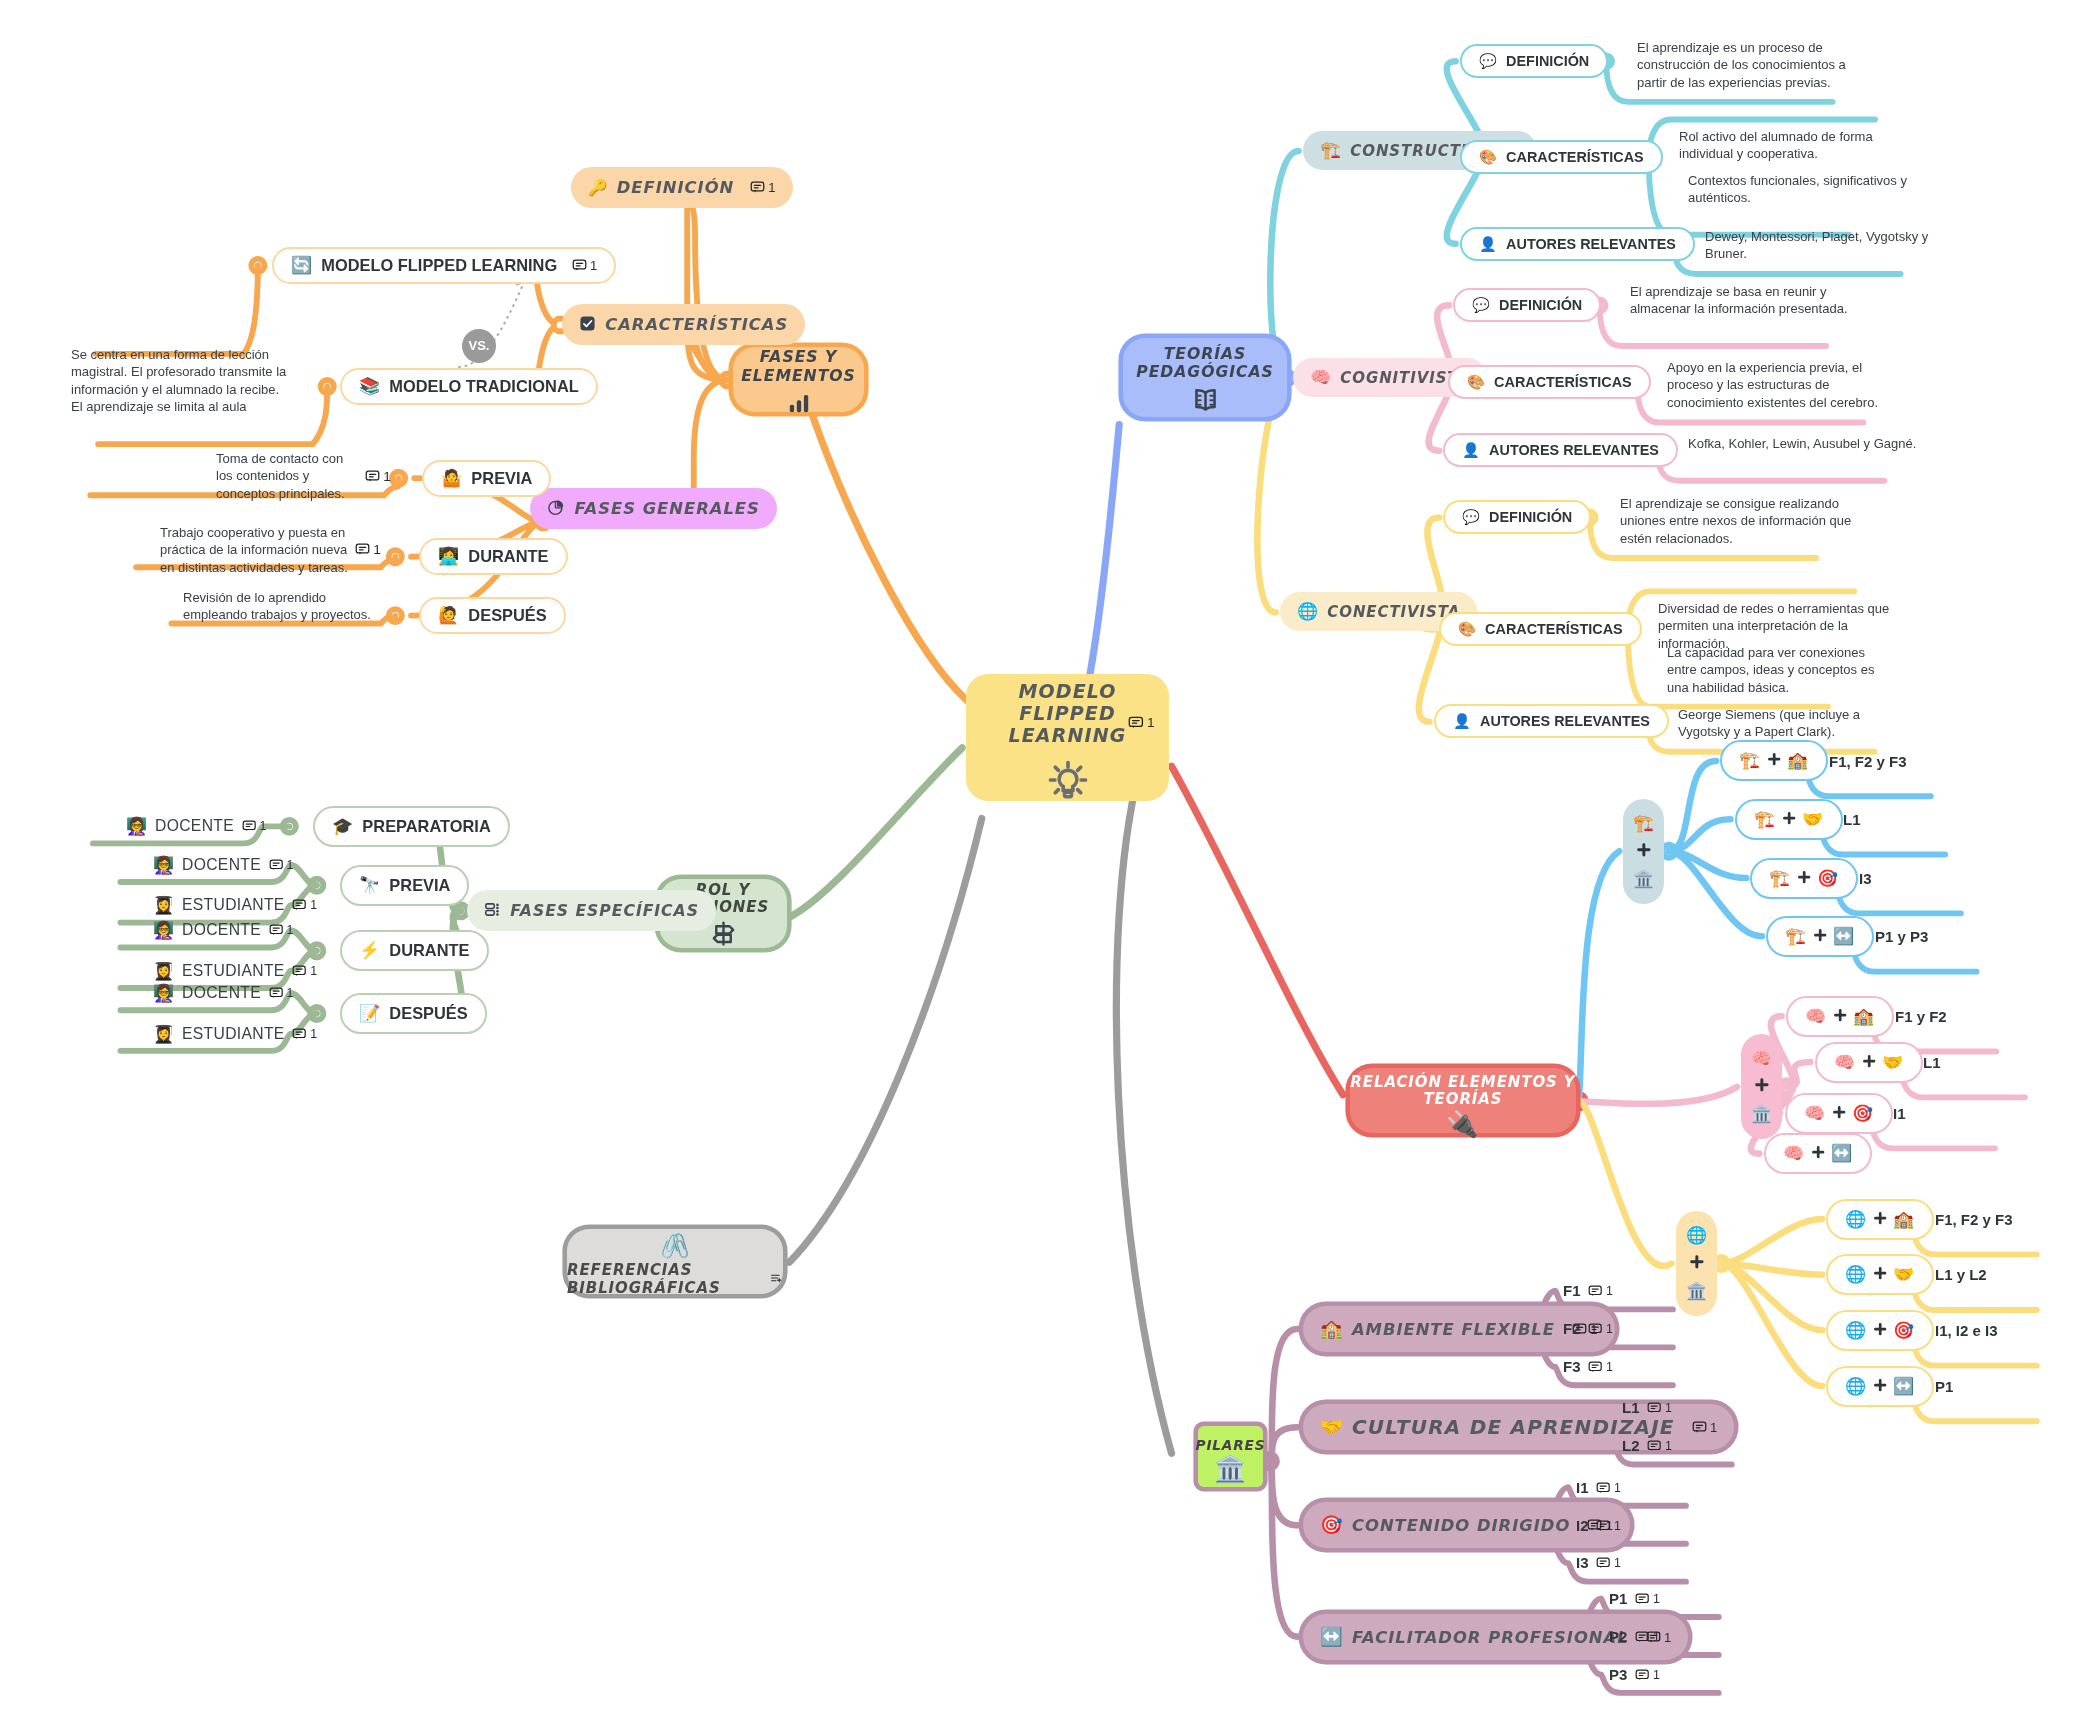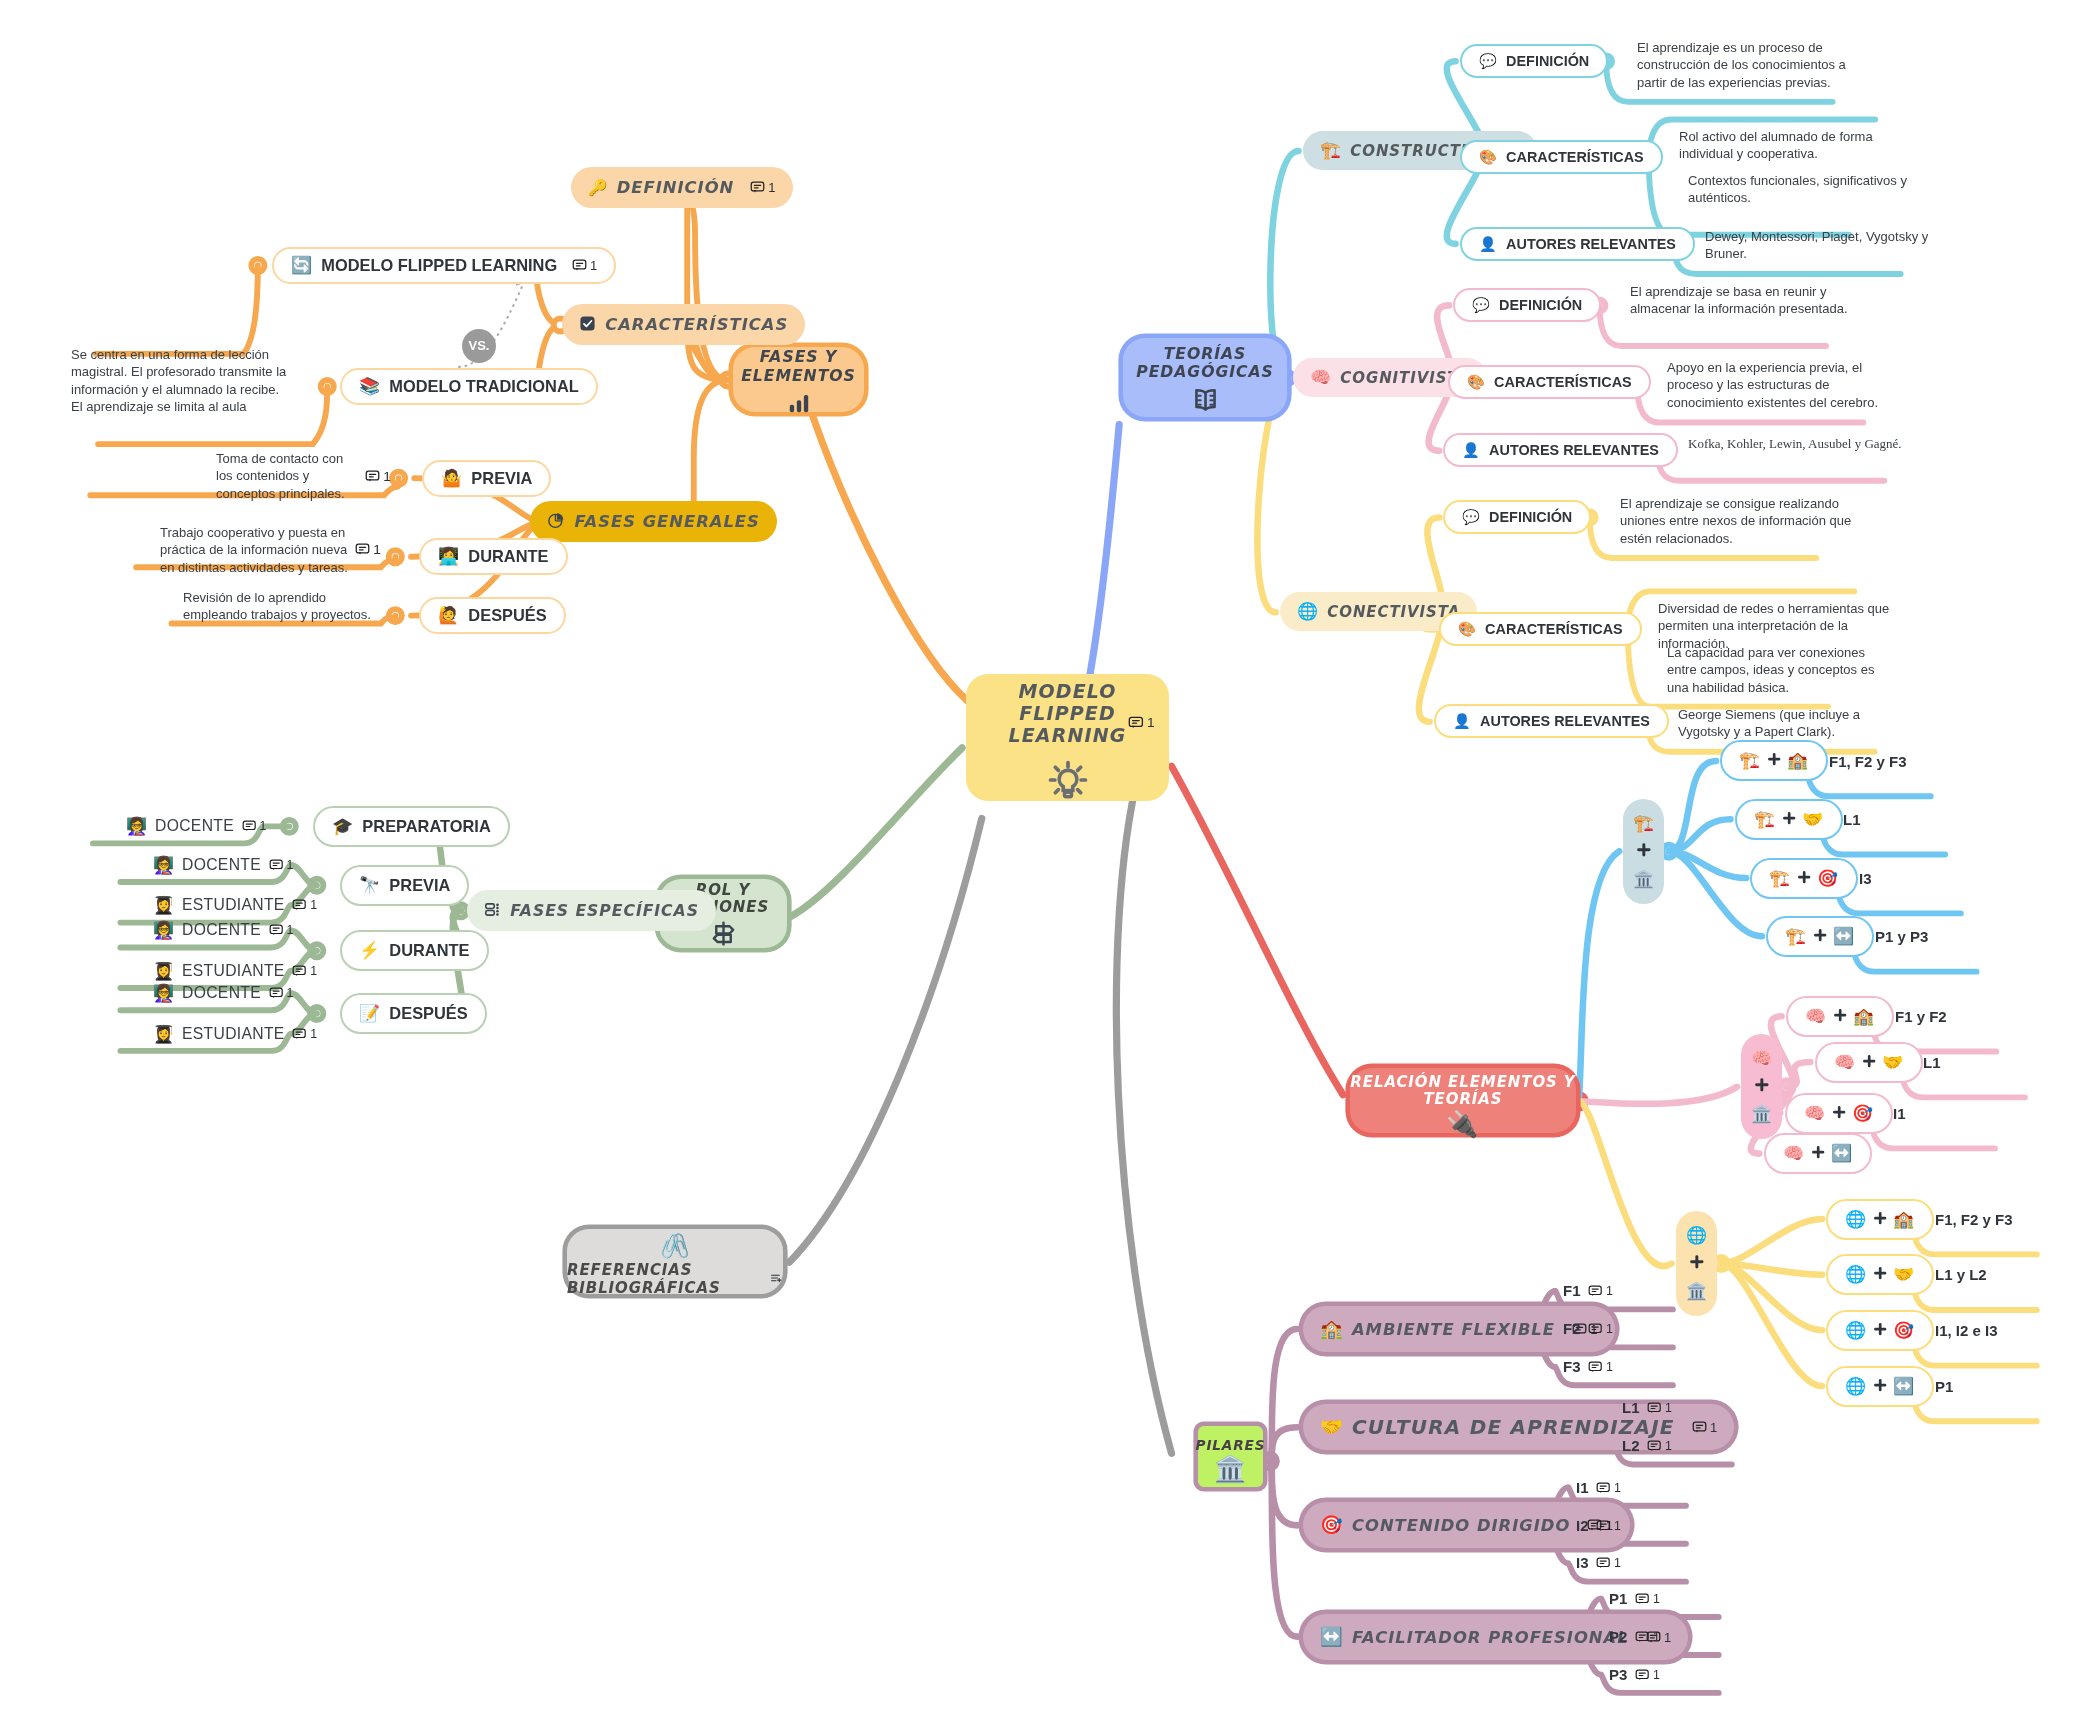--- a/index.html
+++ b/index.html
@@ -246,21 +246,21 @@
         <span>1</span>
       </span>
     </div>
     <div class="node pill" style="left: 562px; top: 304px; height: 41px; background: rgb(251, 214, 169);">
       <span class="ico" style="font-size: 17px;"><svg width="17" height="17" viewBox="0 0 48 48">
           <rect x="4" y="4" width="40" height="40" rx="10" fill="#3b444e"></rect>
           <path d="M14 25l7 7 14-15" fill="none" stroke="#fff" stroke-width="5" stroke-linecap="round" stroke-linejoin="round"></path>
         </svg></span>
       <span class="lbl hand" style="font-size: 16.4px;">CARACTERÍSTICAS</span>
     </div>
-    <div class="node pill" style="left: 530px; top: 501px; height: 41px; background: #eab308;">
+    <div class="node pill" style="left: 530px; top: 488px; height: 41px; background: #f0abfc;">
       <span class="ico" style="font-size: 18.3px;"><svg width="18.3" height="18.3" viewBox="0 0 48 48">
           <circle cx="22" cy="26" r="17" fill="none" stroke="#3b444e" stroke-width="3.6"></circle>
       <path d="M26 6a17 17 0 0 1 17 17H26z" fill="#3b444e"></path>
           <path d="M22 26V9" stroke="#3b444e" stroke-width="3.4"></path>
           <path d="M22 26h17" stroke="#3b444e" stroke-width="3.4"></path>
         </svg></span>
       <span class="lbl hand" style="font-size: 16.4px;">FASES GENERALES</span>
     </div>
     <div class="node pill" style="left: 272px; top: 247px; height: 37px; background: rgb(255, 255, 255); border: 2px solid rgb(252, 216, 160);">
       <span class="ico" style="font-size: 17px;">🔄</span>
@@ -370,21 +370,21 @@
     <div class="node plain" style="left: 1630px; top: 283px; width: 236px; height: auto; display: block; font-size: 13px;">El aprendizaje se basa en reunir y almacenar la información presentada.</div>
     <div class="node pill" style="left: 1448px; top: 365px; height: 34px; background: rgb(255, 255, 255); border: 2px solid rgb(243, 185, 205);">
       <span class="ico" style="font-size: 14.4px;">🎨</span>
       <span class="lbl blk" style="font-size: 14.4px;">CARACTERÍSTICAS</span>
     </div>
     <div class="node plain" style="left: 1667px; top: 359px; width: 236px; height: auto; display: block; font-size: 13px;">Apoyo en la experiencia previa, el proceso y las estructuras de conocimiento existentes del cerebro.</div>
     <div class="node pill" style="left: 1443px; top: 433px; height: 34px; background: rgb(255, 255, 255); border: 2px solid rgb(243, 185, 205);">
       <span class="ico" style="font-size: 14.4px;">👤</span>
       <span class="lbl blk" style="font-size: 14.4px;">AUTORES RELEVANTES</span>
     </div>
-    <div class="node plain" style="left: 1688px; top: 435px; width: 236px; height: auto; display: block; font-size: 13px; font-family: Liberation Serif, serif;">Kofka, Kohler, Lewin, Ausubel y Gagné.</div>
+    <div class="node plain" style="left: 1688px; top: 435px; width: 236px; height: auto; display: block; font-size: 13px;">Kofka, Kohler, Lewin, Ausubel y Gagné.</div>
     <div class="node pill" style="left: 1280px; top: 592px; height: 39px; background: rgb(251, 236, 201);">
       <span class="ico" style="font-size: 17px;">🌐</span>
       <span class="lbl hand" style="font-size: 15px;">CONECTIVISTA</span>
     </div>
     <div class="node pill" style="left: 1443px; top: 500px; height: 34px; background: rgb(255, 255, 255); border: 2px solid rgb(251, 221, 126);">
       <span class="ico" style="font-size: 14.4px;">💬</span>
       <span class="lbl blk" style="font-size: 14.4px;">DEFINICIÓN</span>
     </div>
     <div class="node plain" style="left: 1620px; top: 495px; width: 236px; height: auto; display: block; font-size: 13px;">El aprendizaje se consigue realizando uniones entre nexos de información que estén relacionados.</div>
     <div class="node pill" style="left: 1439px; top: 612px; height: 34px; background: rgb(255, 255, 255); border: 2px solid rgb(251, 221, 126);">

